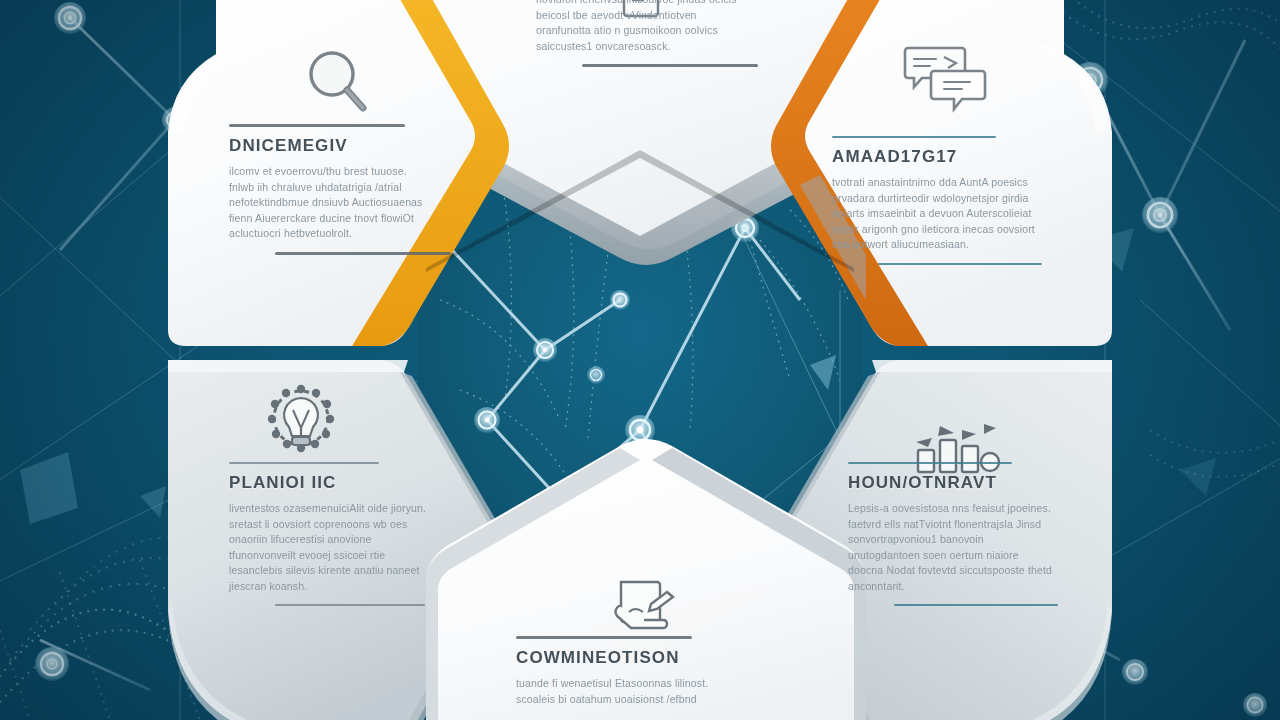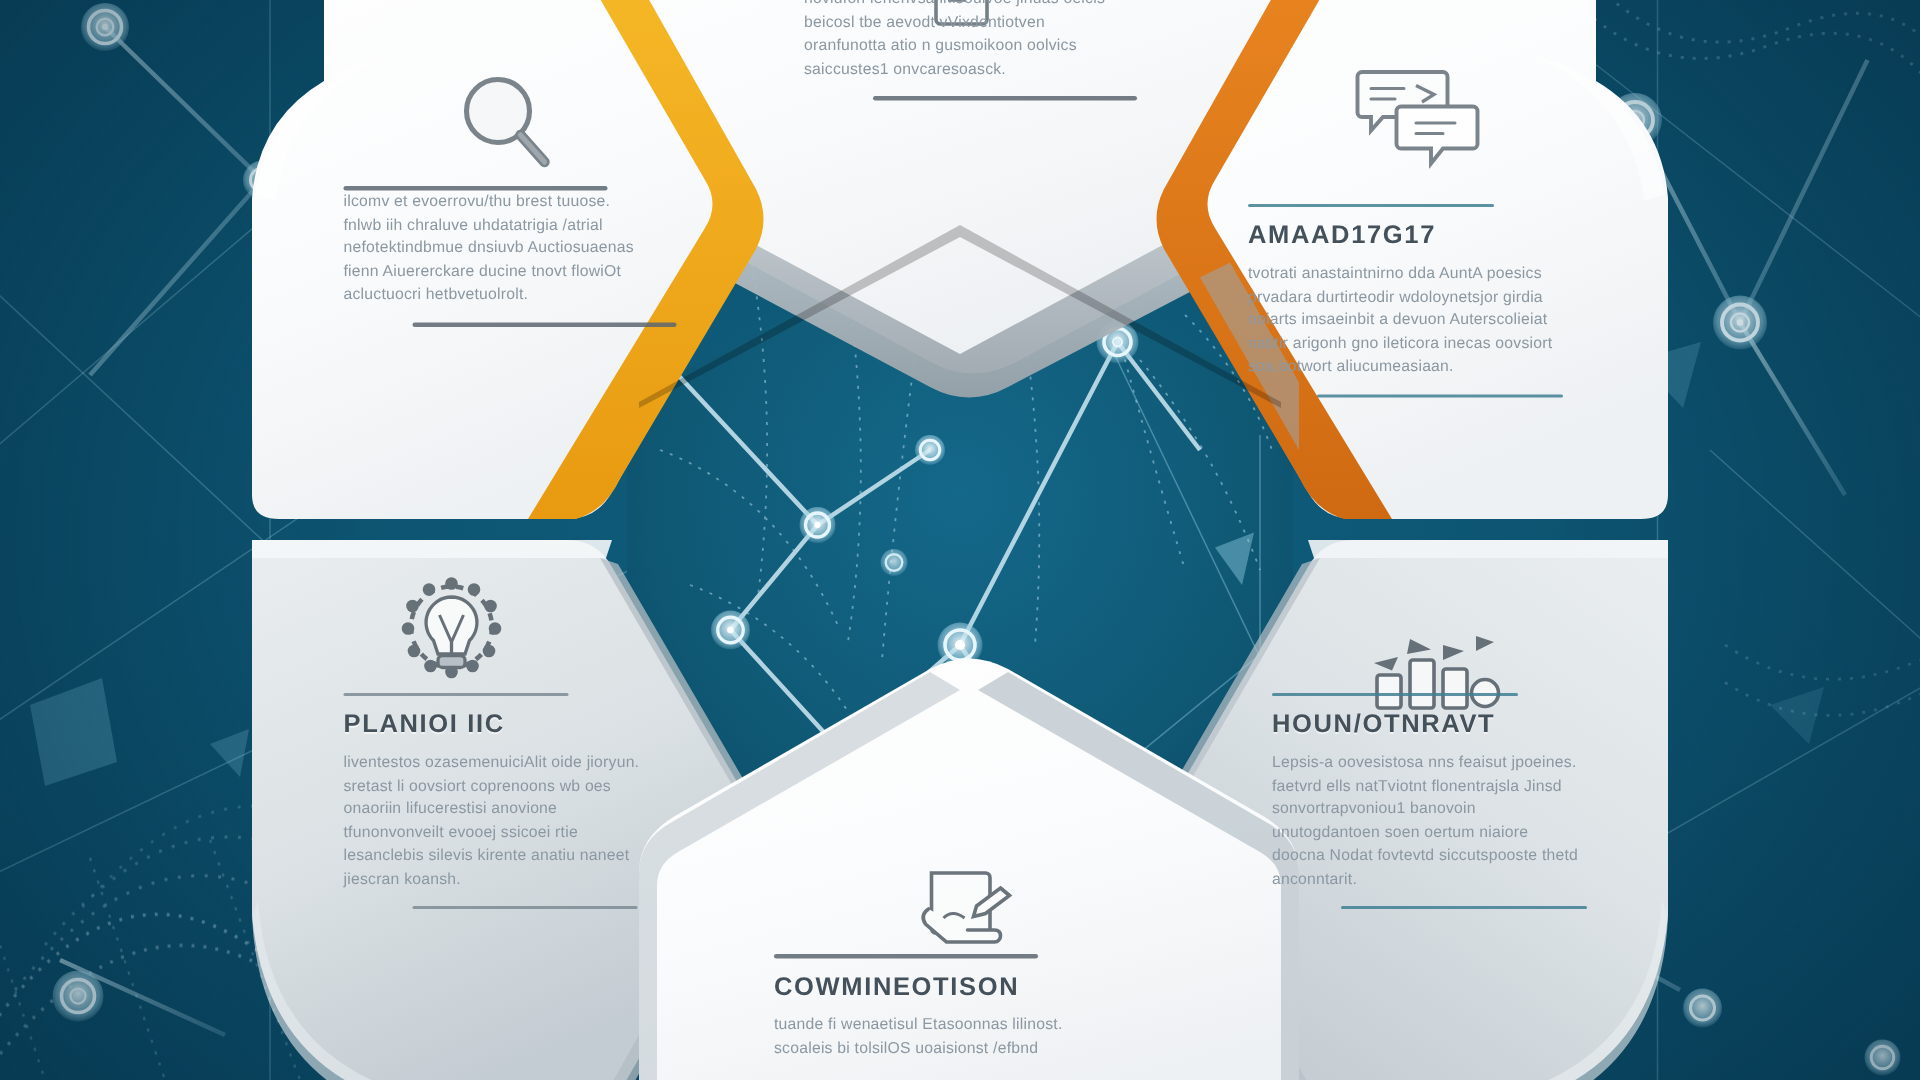--- a/index.html
+++ b/index.html
@@ -395,20 +395,21 @@
     </svg>
   </div>
 
   <div class="ptxt" style="left:536px;top:-8px;width:212px;">
     <div class="pbody">noviufon ienenvsa ihisouivoe jinuas oeicis beicosl tbe aevodt vVixdentiotven oranfunotta atio n gusmoikoon oolvics saiccustes1 onvcaresoasck.</div>
     <div class="rule rule-bot"></div>
   </div>
 
   <div class="ptxt" style="left:229px;top:124px;">
     <div class="rule"></div>
+    <div class="ptitle">DNICEMEGIV</div>
     <div class="pbody">ilcomv et evoerrovu/thu brest tuuose. fnlwb iih chraluve uhdatatrigia /atrial nefotektindbmue dnsiuvb Auctiosuaenas fienn Aiuererckare ducine tnovt flowiOt acluctuocri hetbvetuolrolt.</div>
     <div class="rule rule-bot"></div>
   </div>
 
   <div class="ptxt" style="left:832px;top:124px;margin-top:12px;">
     <div class="rule teal"></div>
     <div class="ptitle">AMAAD17G17</div>
     <div class="pbody">tvotrati anastaintnirno dda AuntA poesics prvadara durtirteodir wdoloynetsjor girdia ooiarts imsaeinbit a devuon Auterscolieiat natitir arigonh gno ileticora inecas oovsiort soa,ootwort aliucumeasiaan.</div>
     <div class="rule teal rule-bot"></div>
   </div>
@@ -423,16 +424,16 @@
   <div class="ptxt" style="left:836px;top:462px;margin-left:12px;">
     <div class="rule teal"></div>
     <div class="ptitle">HOUN/OTNRAVT</div>
     <div class="pbody">Lepsis-a oovesistosa nns feaisut jpoeines. faetvrd ells natTviotnt flonentrajsla Jinsd sonvortrapvoniou1 banovoin unutogdantoen soen oertum niaiore doocna Nodat fovtevtd siccutspooste thetd anconntarit.</div>
     <div class="rule teal rule-bot"></div>
   </div>
 
   <div class="ptxt" style="left:516px;top:636px;">
     <div class="rule"></div>
     <div class="ptitle">COWMINEOTISON</div>
-    <div class="pbody">tuande fi wenaetisul Etasoonnas lilinost. scoaleis bi tolsilOS uoaisionst /efbnd</div>
+    <div class="pbody">tuande fi wenaetisul Etasoonnas lilinost. scoaleis bi oatahum uoaisionst /efbnd</div>
   </div>
 
 </div>
 
 </body></html>

